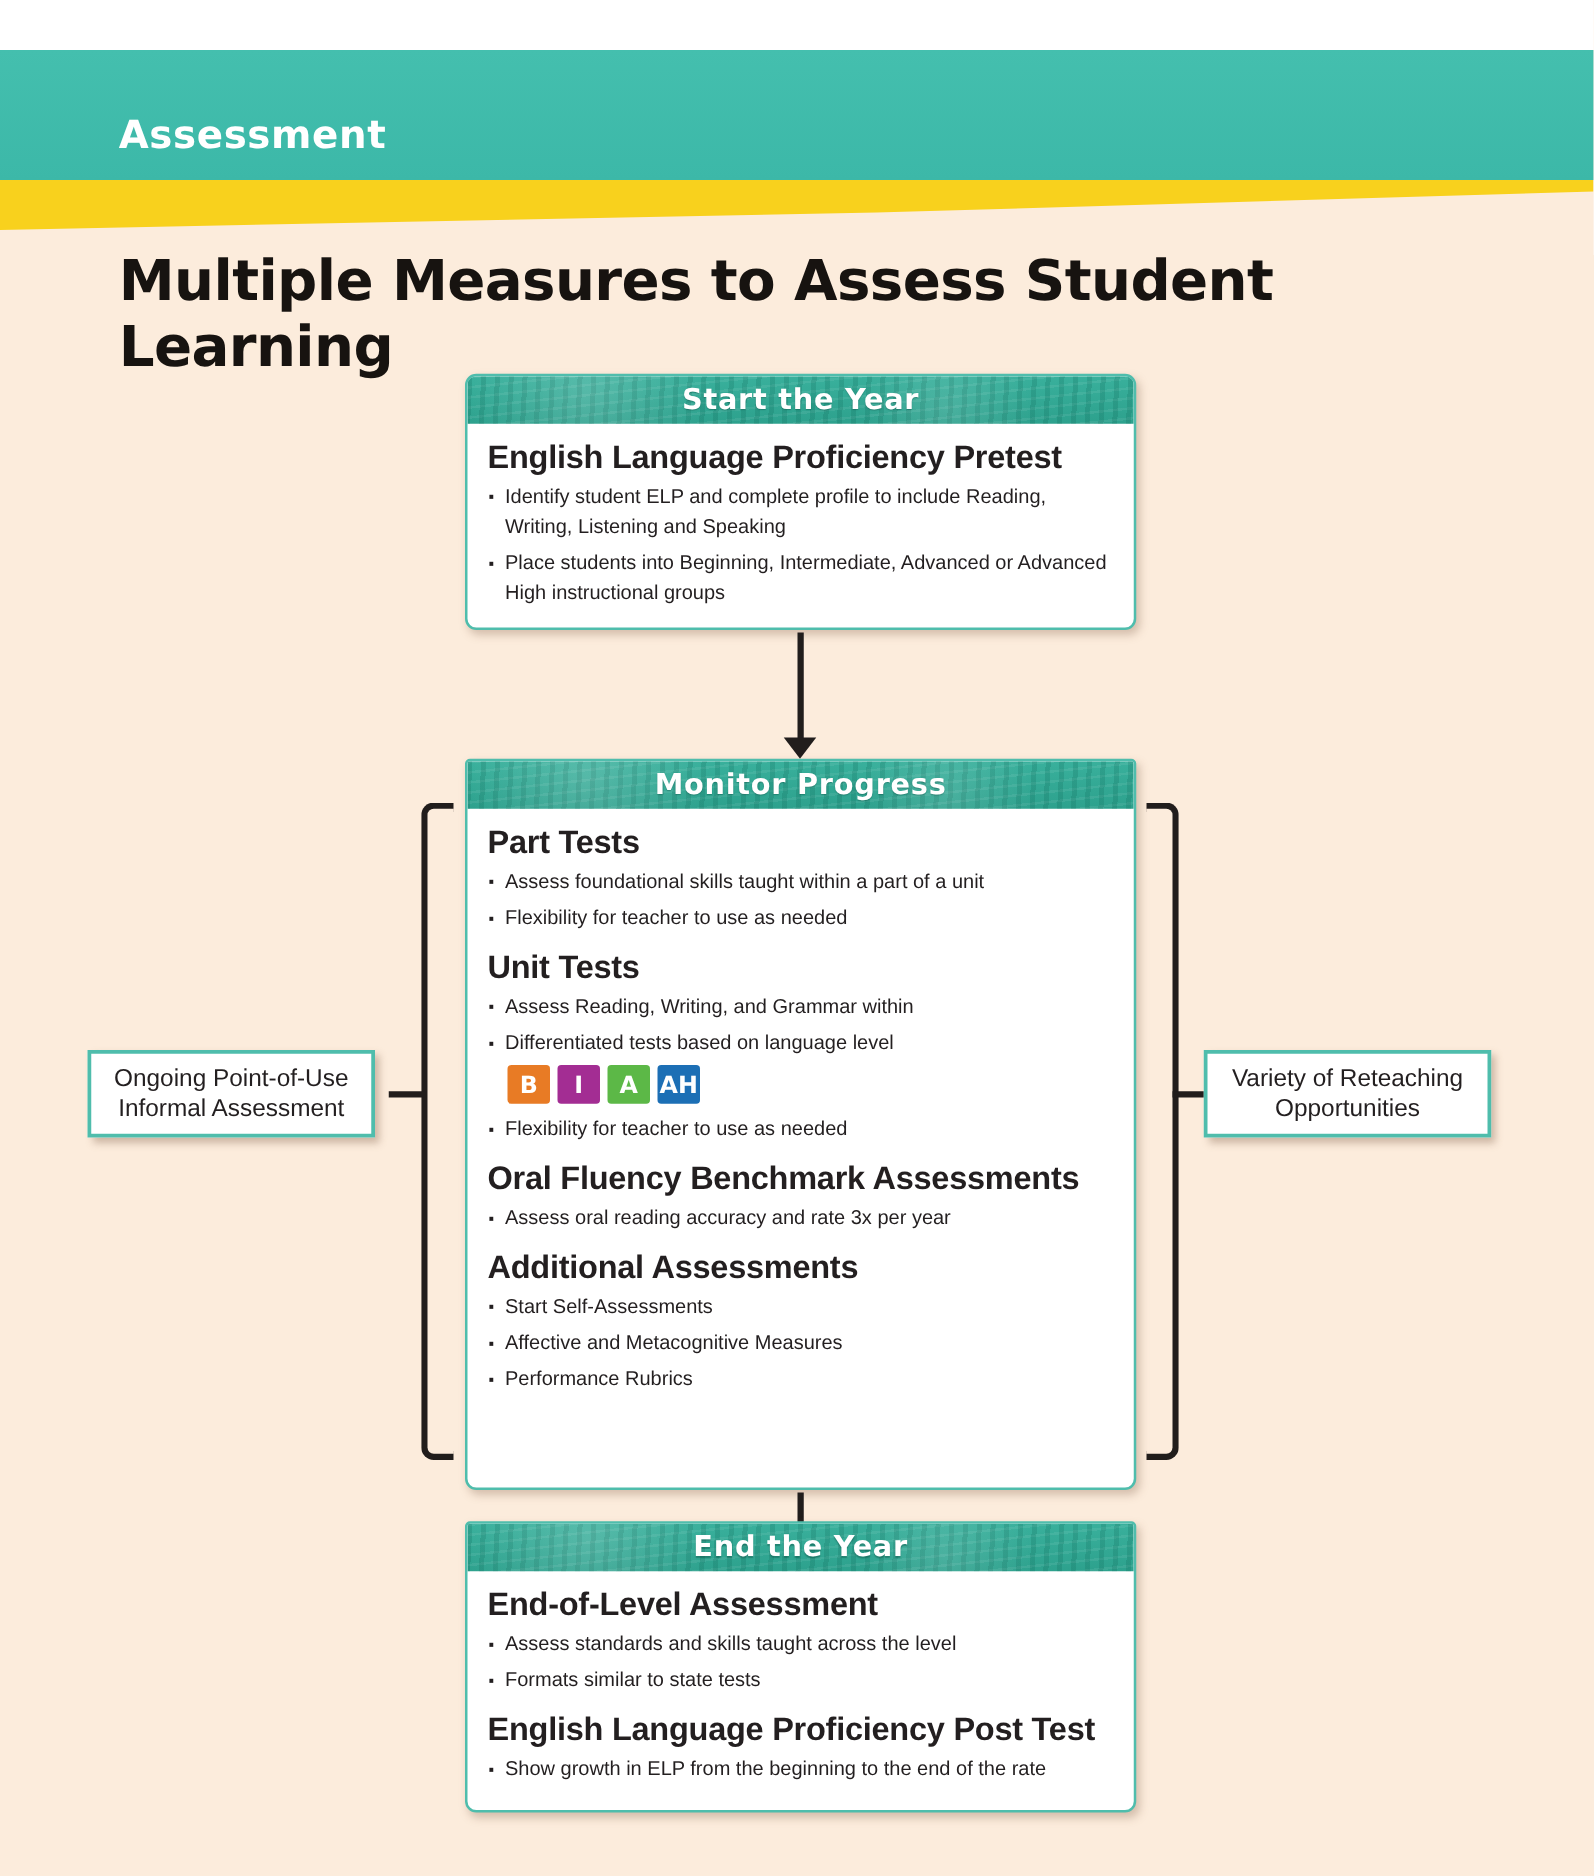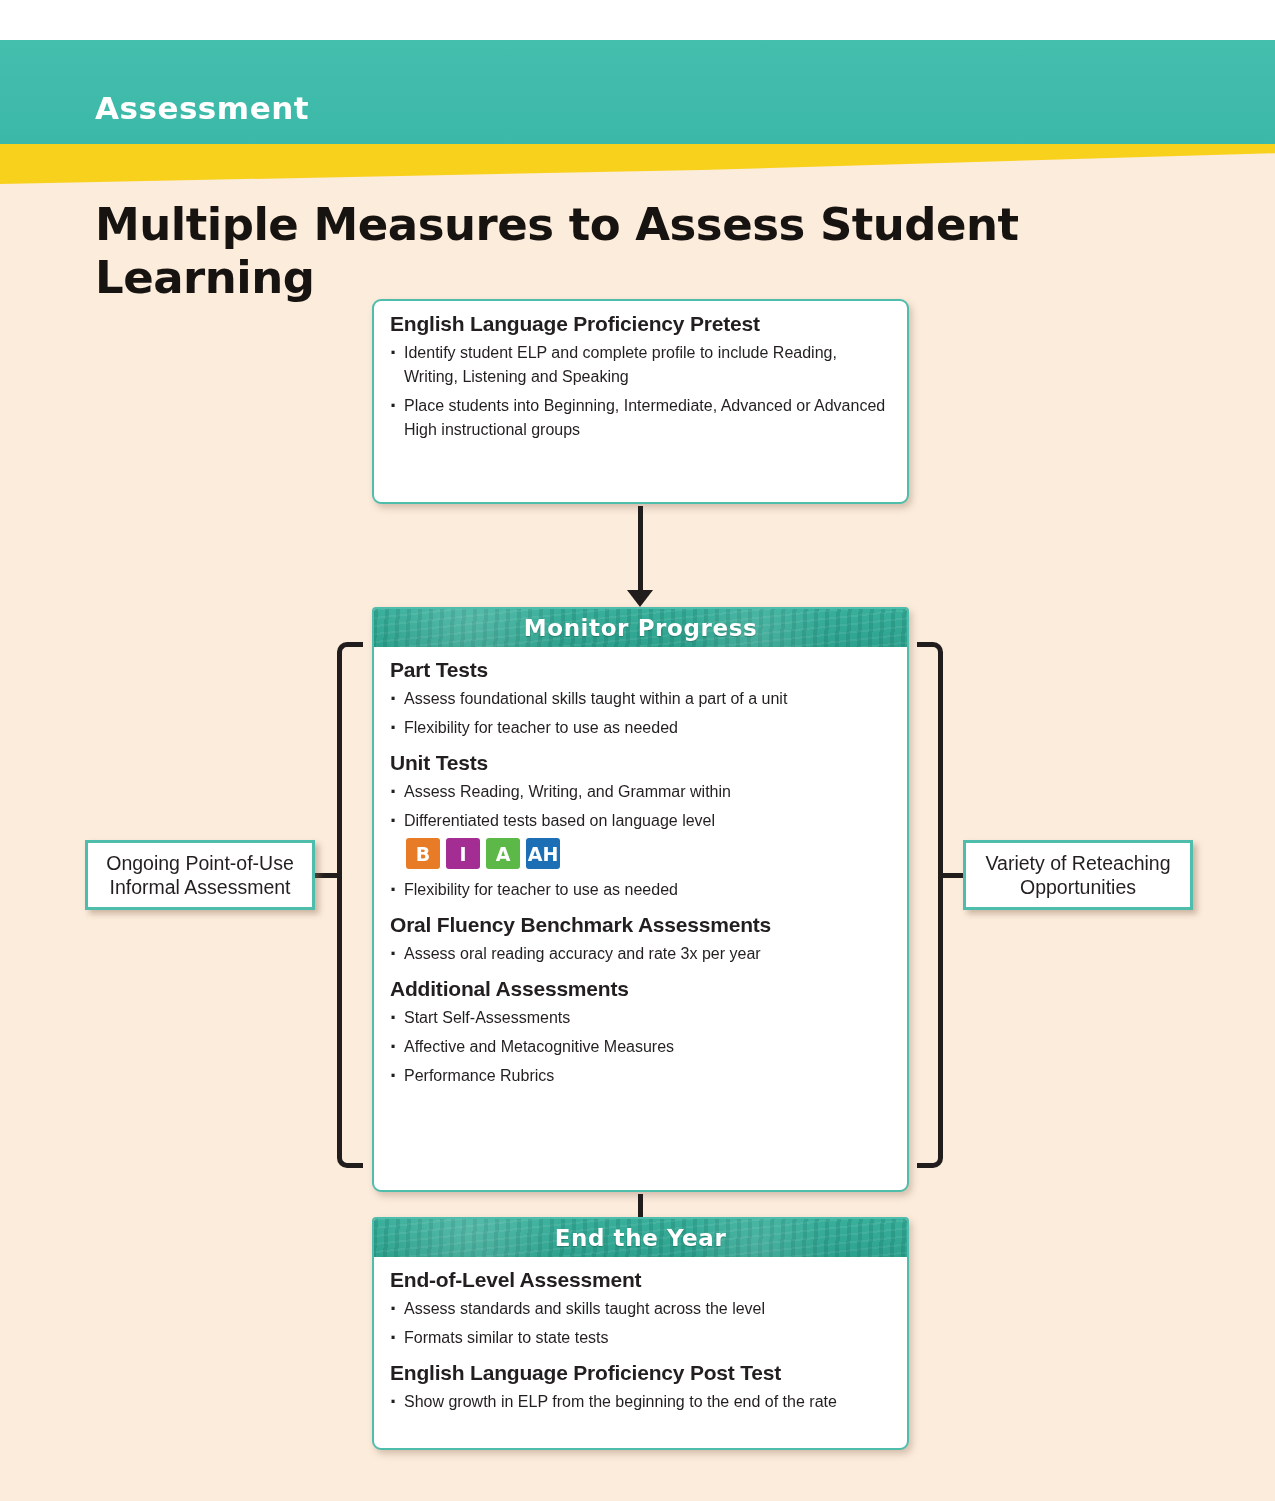--- a/index.html
+++ b/index.html
@@ -64,21 +64,21 @@
       radial-gradient(circle at 18% 35%, rgba(255,255,255,.16), rgba(255,255,255,0) 22%),
       radial-gradient(circle at 72% 70%, rgba(255,255,255,.12), rgba(255,255,255,0) 18%),
       repeating-linear-gradient(93deg, rgba(9,96,80,.20) 0 4px, rgba(255,255,255,0) 4px 11px),
       repeating-linear-gradient(174deg, rgba(255,255,255,.07) 0 2px, rgba(255,255,255,0) 2px 8px),
       linear-gradient(180deg,#39b09c,#2da18d);
   }
   .box-body{ padding:9px 14px 0 14px; }
 
   .sec{ margin-bottom:11px; }
   .sec-heading{
-    font-size:21px; font-weight:700; margin:2px 0 5px 2px;
+    font-size:26px; font-weight:700; margin:2px 0 5px 2px;
     letter-spacing:-0.2px;
   }
   .bullet{ display:flex; margin:0 0 5px 0; }
   .bullet::before{
     content:"\00b7";
     font-weight:700; font-size:22px; line-height:24px;
     width:14px; flex:0 0 14px; margin-left:2px;
   }
   .bullet span{ font-size:16px; line-height:24px; }
 
@@ -125,35 +125,36 @@
   
   .side-label{
     position:absolute; top:800px; width:230px; height:70px;
     background:#ffffff; border:3px solid #4fbdac;
     box-shadow:4px 4px 6px rgba(146,116,94,.45);
     box-sizing:border-box;
     display:flex; align-items:center; justify-content:center; text-align:center;
     font-size:19.5px; line-height:24px; color:#231f20;
     padding:0 10px;
   }
-  .side-label-left{ left:85px; }
+  .side-label-left{ left:70px; }
   .side-label-right{ left:963px; }
 </style>
 </head>
 <body>
 
 <div class="page">
 
   <div class="teal-band"></div>
   <div class="assessment-label">Assessment</div>
   <div class="yellow-band"></div>
 
   <div class="page-title">Multiple Measures to Assess Student Learning</div>
 
   <div class="flow-box box-start">
+    <div class="box-header">Start the Year</div>
     <div class="box-body">
       <div class="sec">
         <div class="sec-heading">English Language Proficiency Pretest</div>
         <div class="bullet">
           <span>Identify student ELP and complete profile to include Reading, Writing, Listening and Speaking</span>
         </div>
         <div class="bullet">
           <span>Place students into Beginning, Intermediate, Advanced or Advanced High instructional groups</span>
         </div>
       </div>

